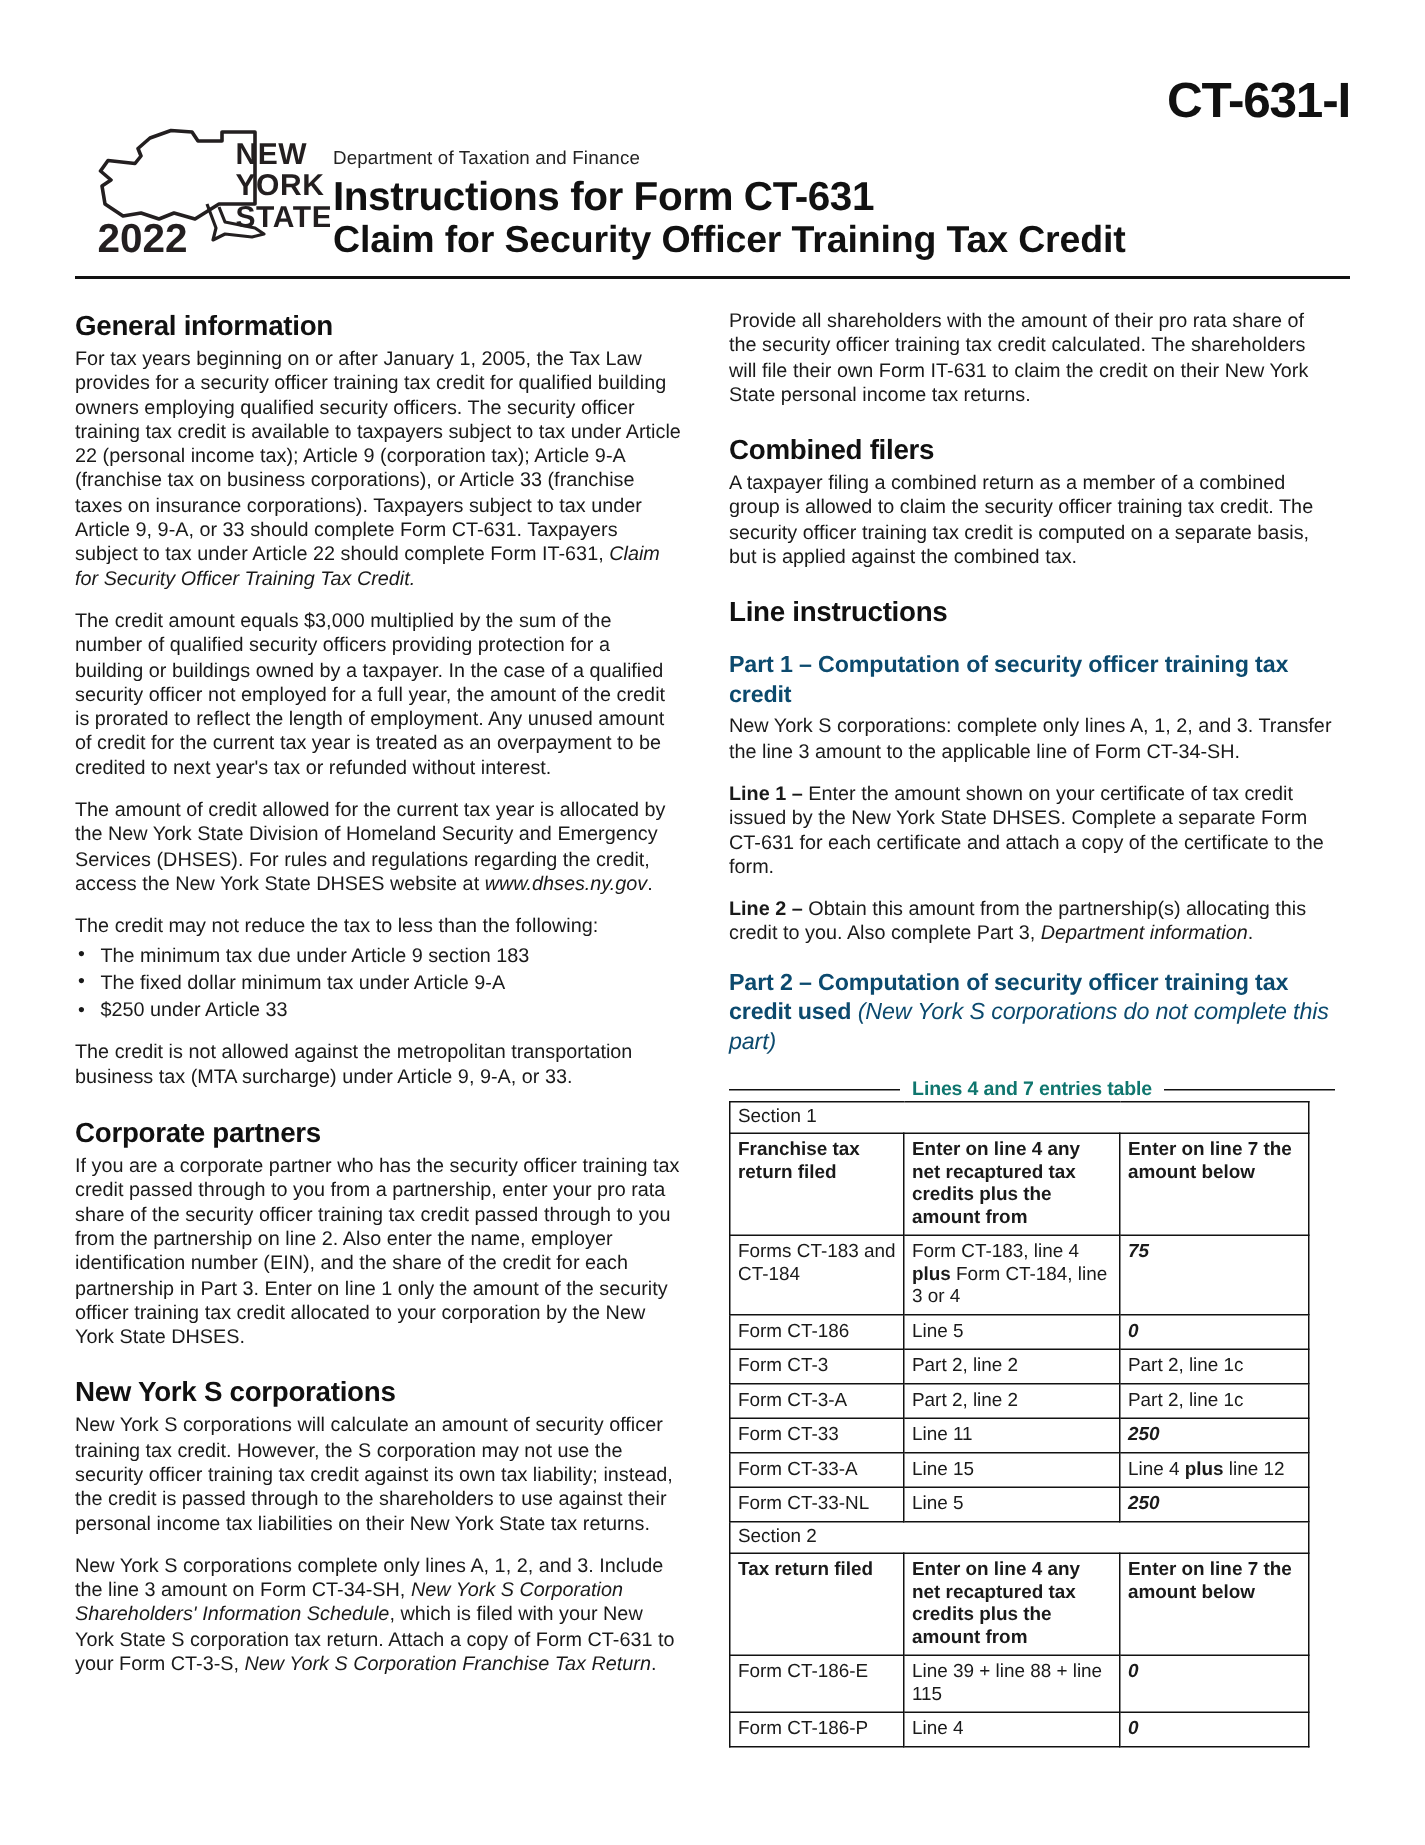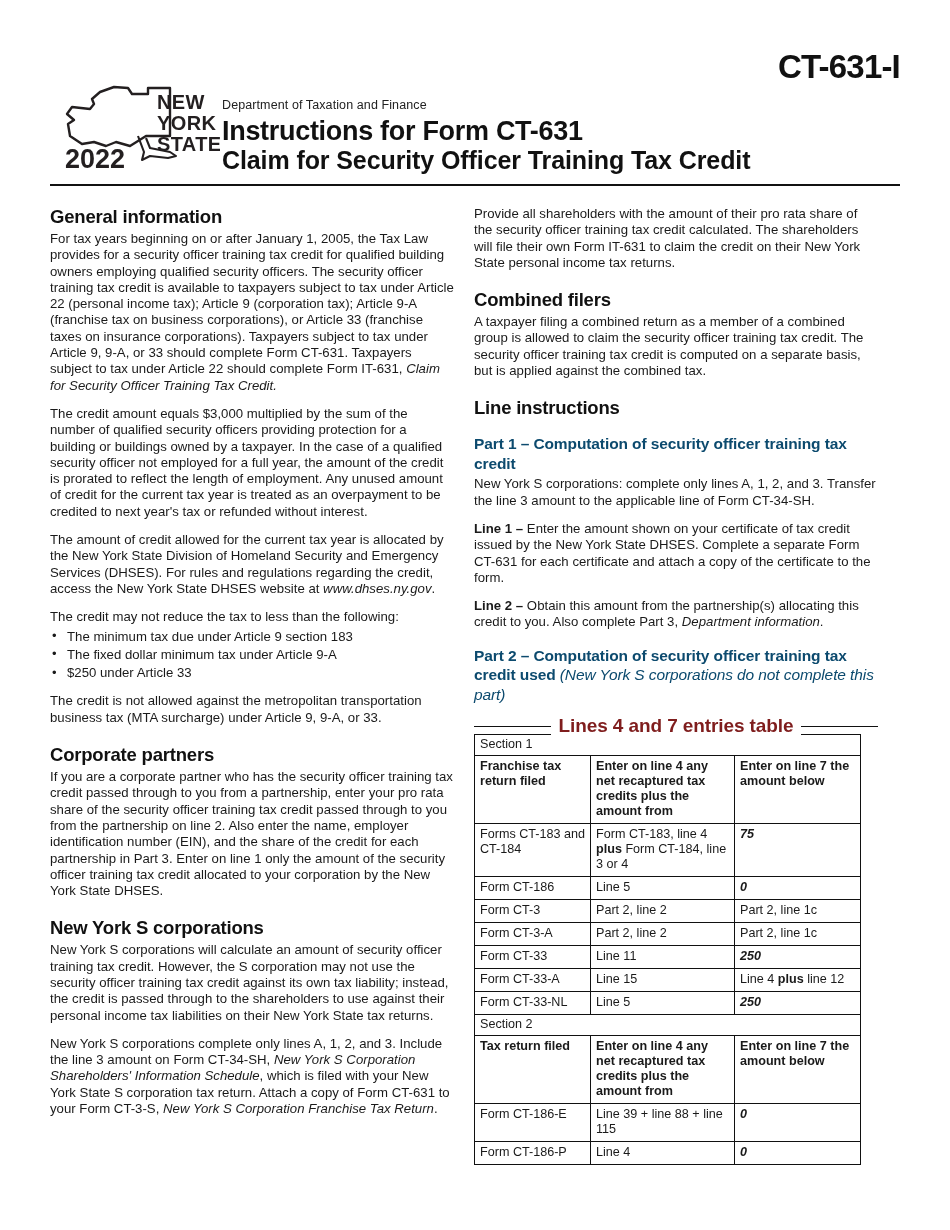--- a/index.html
+++ b/index.html
@@ -75,21 +75,21 @@
   }
   .header-rule {
     border-top: 2.5px solid #111;
     margin-top: 12px;
     margin-bottom: 0;
   }
 
   
   .columns {
     display: flex;
-    gap: 20px;
+    gap: 32px;
     margin-top: 20px;
   }
   .col {
     width: 404px;
     flex: 0 0 404px;
   }
 
   h2.sec {
     font-size: 18.5px;
     font-weight: bold;
@@ -154,27 +154,27 @@
     align-items: center;
     justify-content: center;
     z-index: 3;
   }
   .table-caption .cap-rule {
     flex: 1 1 auto;
     border-top: 1.6px solid #111;
     margin-top: 1px;
   }
   .table-caption .cap-text {
-    font-size: 19px;
+    font-size: 13px;
     font-weight: bold;
     padding: 0 8px;
     background: #fff;
     letter-spacing: -0.1px;
     white-space: nowrap;
-    color: #7f1d1d;
+    color: #0f766e;
   }
   table.entries {
     width: 386px;
     border-collapse: collapse;
     table-layout: fixed;
     margin-top: -1px;
     position: relative;
     z-index: 1;
   }
   table.entries td {

